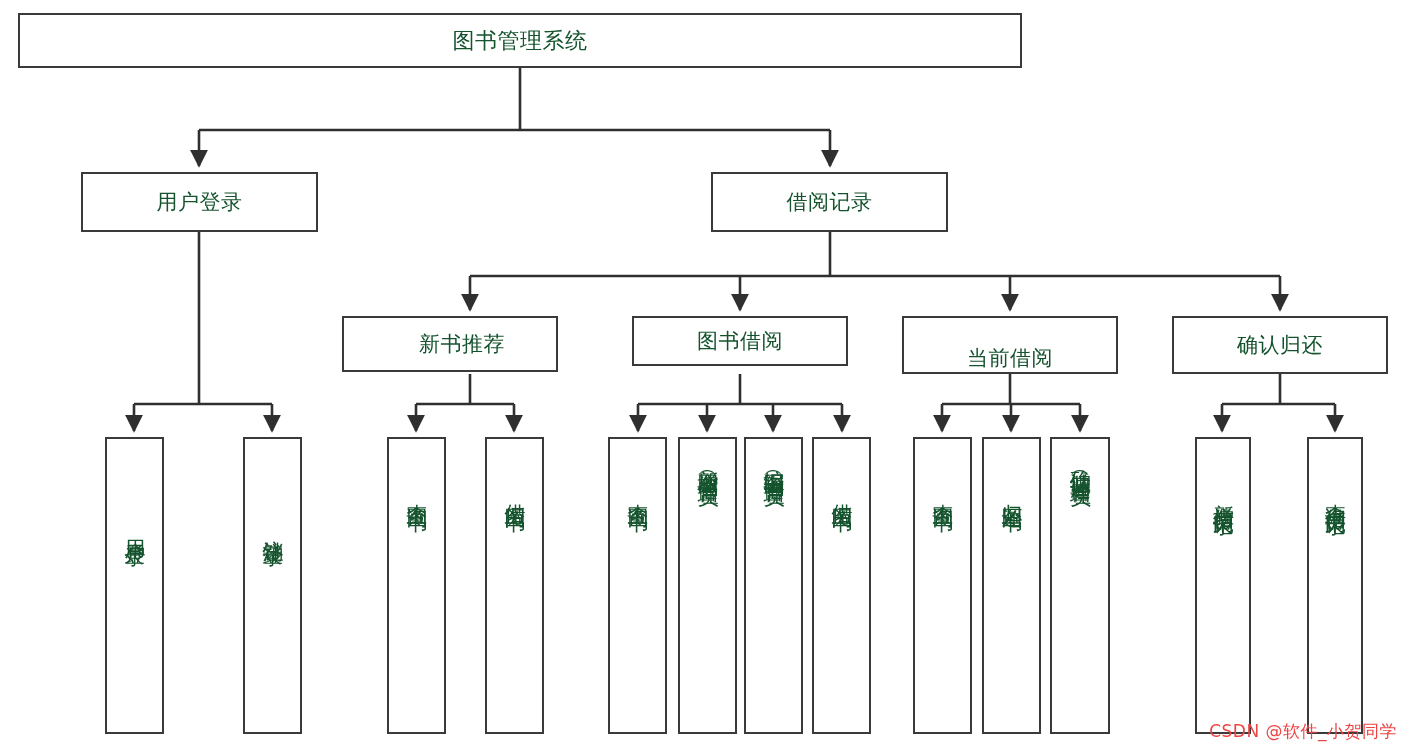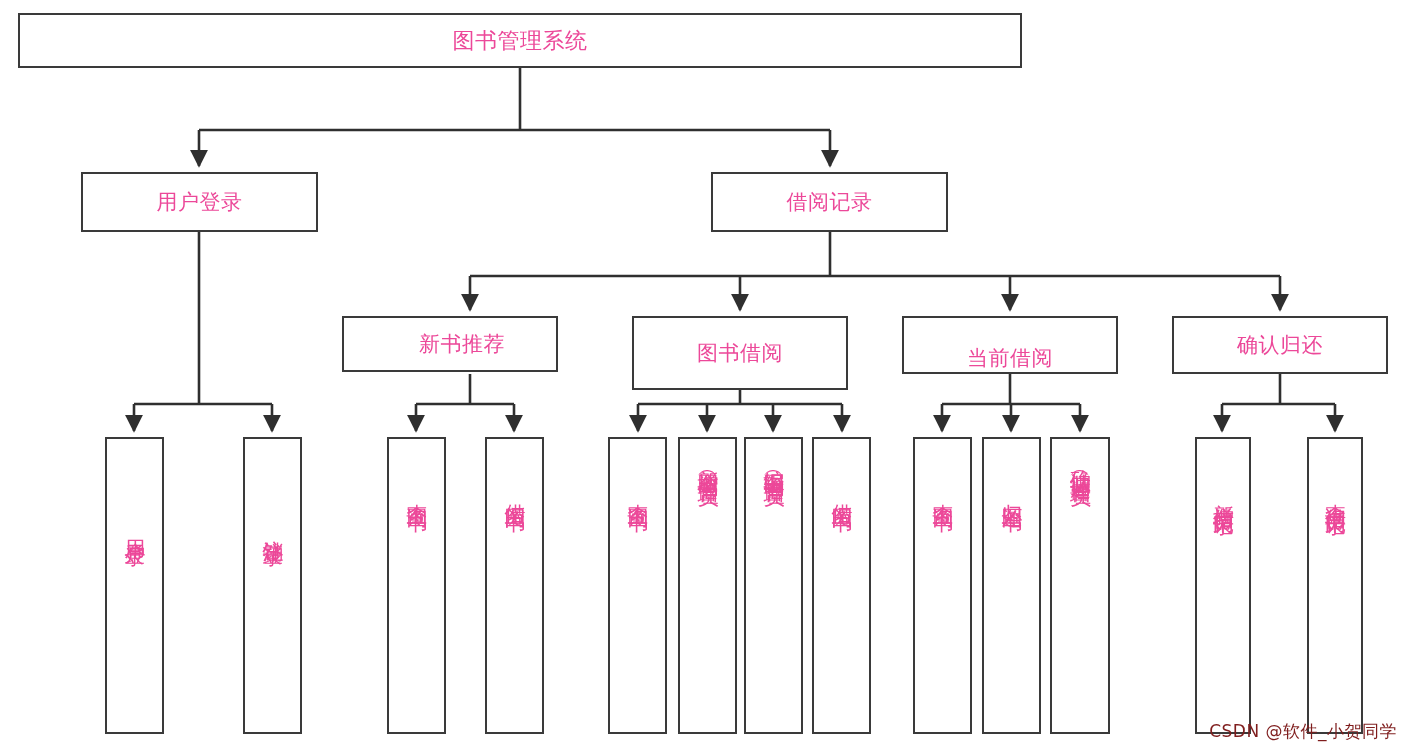--- a/index.html
+++ b/index.html
@@ -30,21 +30,21 @@
     position: absolute;
     box-sizing: border-box;
     background: #ffffff;
     border: 2.2px solid #3a3a3a;
     display: flex;
     align-items: center;
     justify-content: center;
     z-index: 3;
   }
   .node-label {
-    color: #ec4899;
+    color: #14532d;
     letter-spacing: 0.5px;
     white-space: nowrap;
     text-align: center;
   }
   .node-root .node-label {
     font-size: 22px;
   }
   .node-l2 .node-label {
     font-size: 21px;
   }
@@ -72,21 +72,21 @@
     margin-top: 78px;
   }
   .node-leaf.leaf-mid .node-label {
     margin-top: 42px;
   }
   #watermark {
     position: absolute;
     right: 8px;
     bottom: 4px;
     font-size: 17px;
-    color: #7f1d1d;
+    color: #ef4444;
     letter-spacing: 0.5px;
     z-index: 5;
     white-space: nowrap;
   }
 </style>
 </head>
 <body>
 
 <div id="diagram-root">
 
@@ -147,21 +147,21 @@
   <div class="node node-l2" style="left:81px; top:172px; width:237px; height:60px;">
     <span class="node-label">用户登录</span>
   </div>
   <div class="node node-l2" style="left:711px; top:172px; width:237px; height:60px;">
     <span class="node-label">借阅记录</span>
   </div>
 
   <div class="node node-l3" style="left:342px; top:316px; width:216px; height:56px;padding-left:24px;">
     <span class="node-label">新书推荐</span>
   </div>
-  <div class="node node-l3" style="left:632px; top:316px; width:216px; height:74px;">
+  <div class="node node-l3" style="left:632px; top:316px; width:216px; height:50px;">
     <span class="node-label">图书借阅</span>
   </div>
   <div class="node node-l3" style="left:902px; top:316px; width:216px; height:58px;align-items:flex-end;">
     <span class="node-label">当前借阅</span>
   </div>
   <div class="node node-l3" style="left:1172px; top:316px; width:216px; height:58px;">
     <span class="node-label">确认归还</span>
   </div>
 
   <div class="node node-leaf leaf-short" style="left:105px; top:437px; width:59px; height:297px;">

